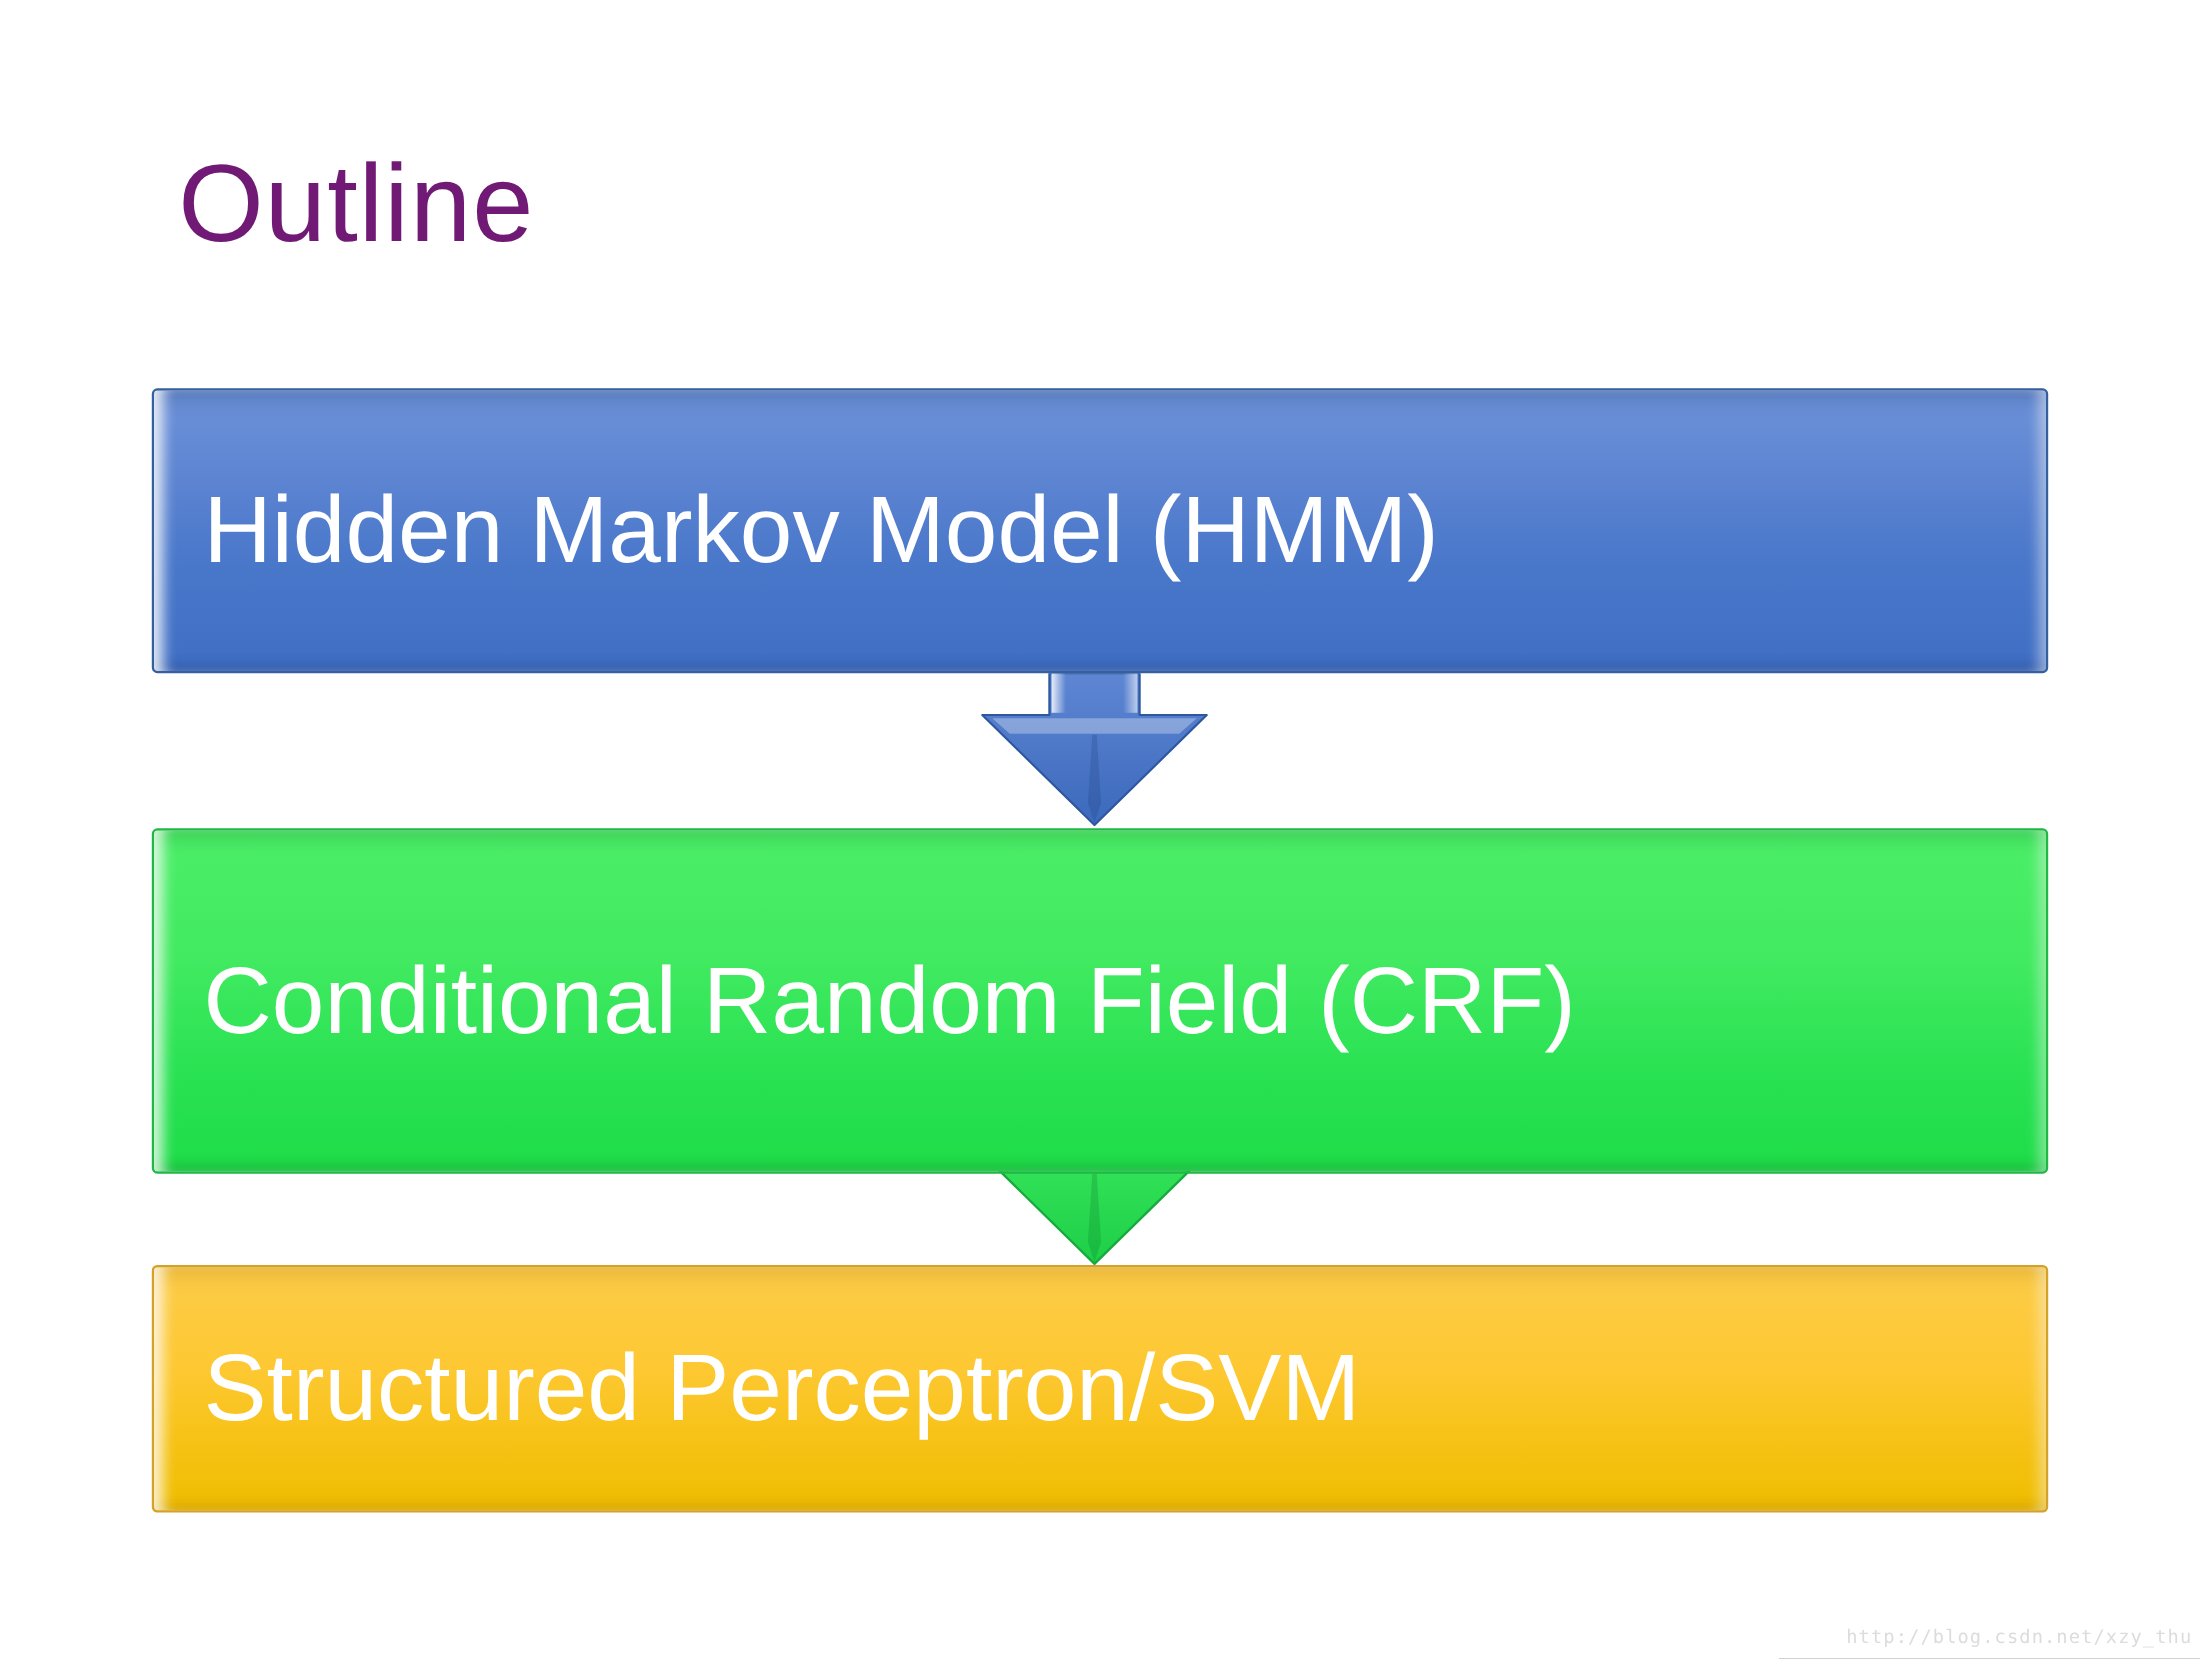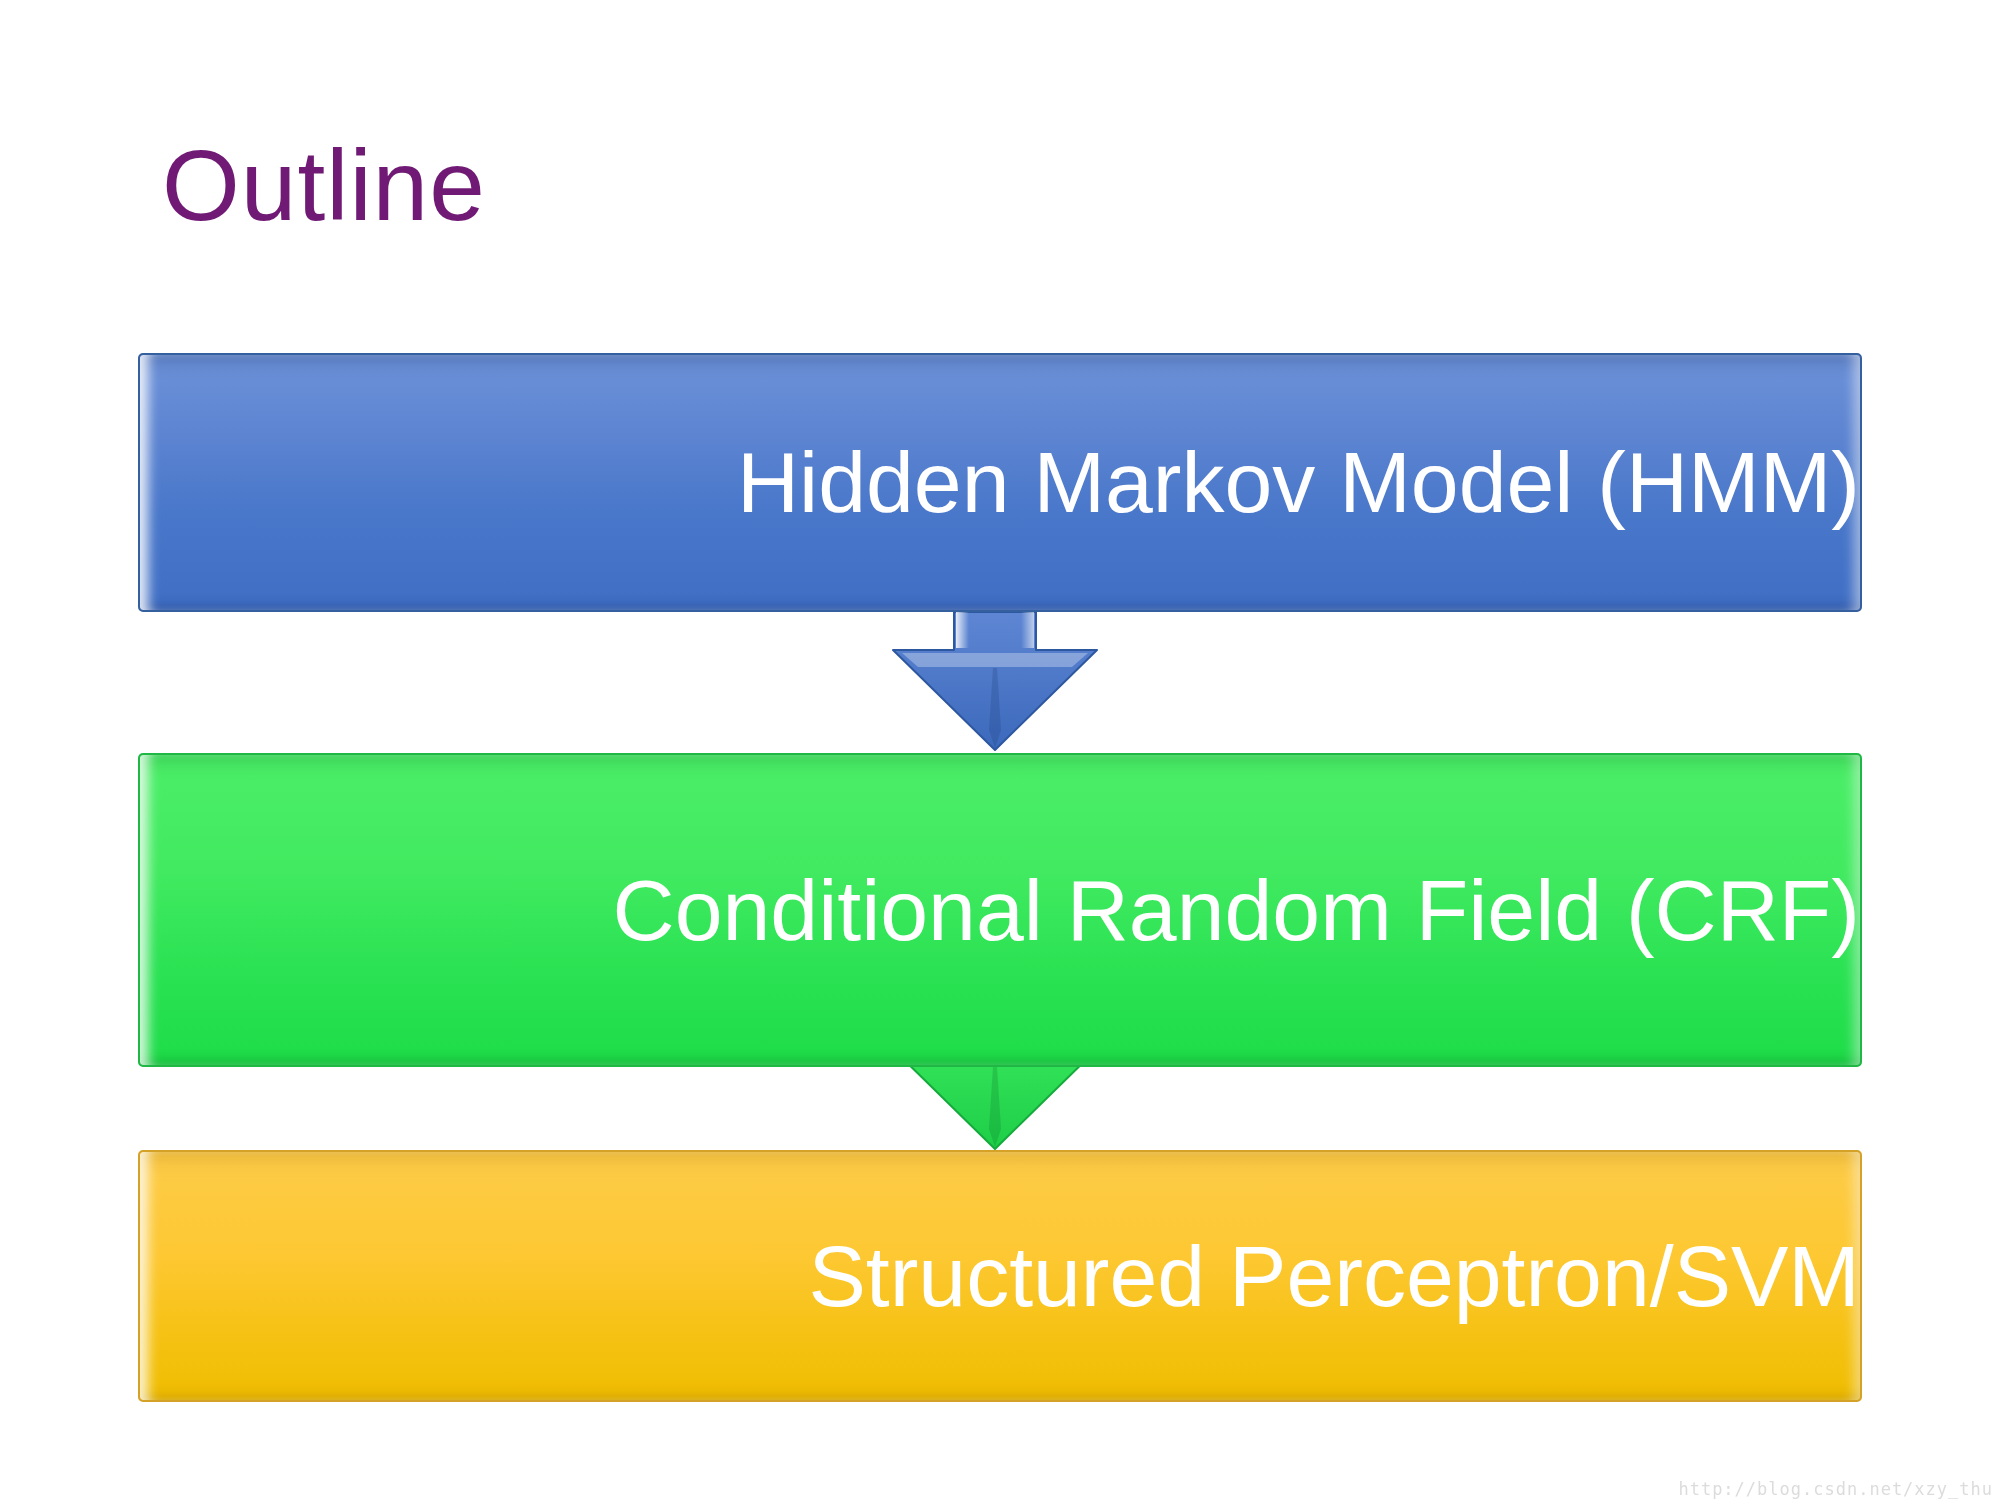--- a/index.html
+++ b/index.html
@@ -19,21 +19,21 @@
     letter-spacing:1px;
     color:#701a75;
     font-family:"Liberation Sans",sans-serif;
   }
   .diagram{position:absolute;inset:0;}
   .flow-box{
     position:absolute;
     left:138px;width:1724px;
     border-radius:5px;
     box-sizing:border-box;
-    display:flex;align-items:center;justify-content:flex-end;
+    display:flex;align-items:center;justify-content:flex-start;padding-left:45px;
   }
   .flow-box .box-label{
     color:#ffffff;
     font-size:86px;
     font-weight:400;
     white-space:nowrap;
   }
   .box-blue{
     top:353px;height:259px;
     background:linear-gradient(180deg,#6d92d9 0%,#5c84d1 32%,#4977ca 62%,#3f6ec4 100%);
@@ -48,21 +48,21 @@
     top:753px;height:314px;
     background:linear-gradient(180deg,#4cef68 0%,#41ea60 38%,#2ae253 70%,#1edc48 100%);
     border:2px solid #1fb845;
     box-shadow:
       inset 15px 0 12px -7px rgba(255,255,255,.80),
       inset -13px 0 12px -7px rgba(255,255,255,.45),
       inset 0 16px 18px -10px rgba(0,90,30,.25),
       inset 0 -11px 12px -7px rgba(0,90,30,.30);
   }
   .box-yellow{
-    top:1150px;height:252px;
+    top:1150px;height:225px;
     background:linear-gradient(180deg,#fdcc49 0%,#fdc832 42%,#f6c215 72%,#efbd00 100%);
     border:2px solid #d5a126;
     box-shadow:
       inset 15px 0 12px -7px rgba(255,255,255,.80),
       inset -13px 0 12px -7px rgba(255,255,255,.45),
       inset 0 16px 18px -10px rgba(150,100,0,.25),
       inset 0 -11px 12px -7px rgba(150,100,0,.30);
   }
   .flow-arrow{
     position:absolute;

